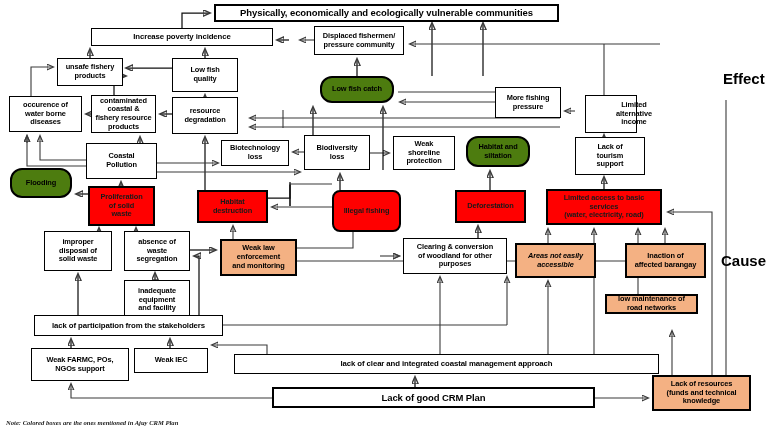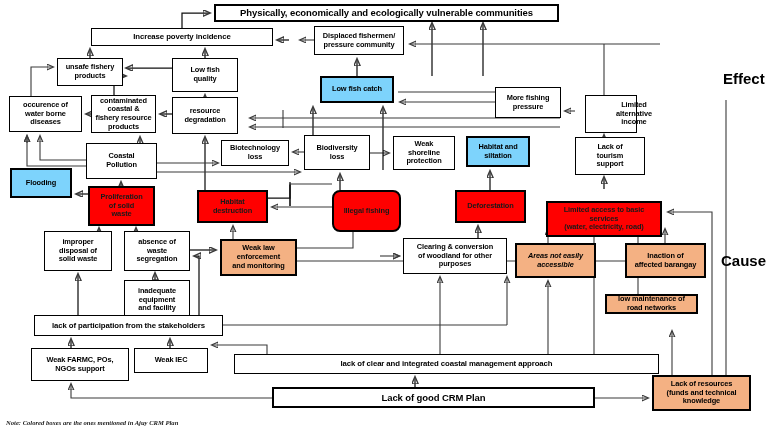--- a/index.html
+++ b/index.html
@@ -22,21 +22,21 @@
     font-size:7.4px;
     font-weight:bold;
     line-height:1.18;
     color:#000;
     padding:1px 2px;
     white-space:pre-line;
     letter-spacing:-0.1px;
     z-index:5;
   }
   .box.red{background:#FF0000;color:#1a1a1a;border-width:2.2px;}
-  .box.blue{background:#7dd3fc;border-width:2.2px;}
+  .box.blue{background:#4d7c0f;border-width:2.2px;border-radius:12px;}
   .box.orange{background:#F4B183;border-width:2.2px;}
   .box.top{font-size:9.5px;border-width:2.4px;}
   .box.crm{font-size:9.5px;border-width:2.4px;}
   .box.wide{font-size:7.8px;}
 
   .side-label{
     position:absolute;
     font-size:15px;
     font-weight:bold;
     color:#000;
@@ -244,21 +244,21 @@
       <div class="box blue" style="left: 466px; top: 136px; width: 64px; height: 31px;">Habitat and
 siltation</div>
       <div class="box blue" style="left: 10px; top: 168px; width: 62px; height: 30px;">Flooding</div>
       <div class="box red" style="left: 88px; top: 186px; width: 67px; height: 40px;">Proliferation
 of solid
 waste</div>
       <div class="box red" style="left: 197px; top: 190px; width: 71px; height: 33px;">Habitat
 destruction</div>
       <div class="box red" style="left: 332px; top: 190px; width: 69px; height: 42px; border-radius: 8px;">Illegal fishing</div>
       <div class="box red" style="left: 455px; top: 190px; width: 71px; height: 33px;">Deforestation</div>
-      <div class="box red" style="left: 546px; top: 189px; width: 116px; height: 36px; margin-top: 12px;">Limited access to basic
+      <div class="box red" style="left: 546px; top: 189px; width: 116px; height: 36px;">Limited access to basic
 services
 (water, electricity, road)</div>
       <div class="box white" style="left: 44px; top: 231px; width: 68px; height: 40px;">improper
 disposal of
 solid waste</div>
       <div class="box white" style="left: 124px; top: 231px; width: 66px; height: 40px;">absence of
 waste
 segregation</div>
       <div class="box orange" style="left: 220px; top: 239px; width: 77px; height: 37px;">Weak law
 enforcement

